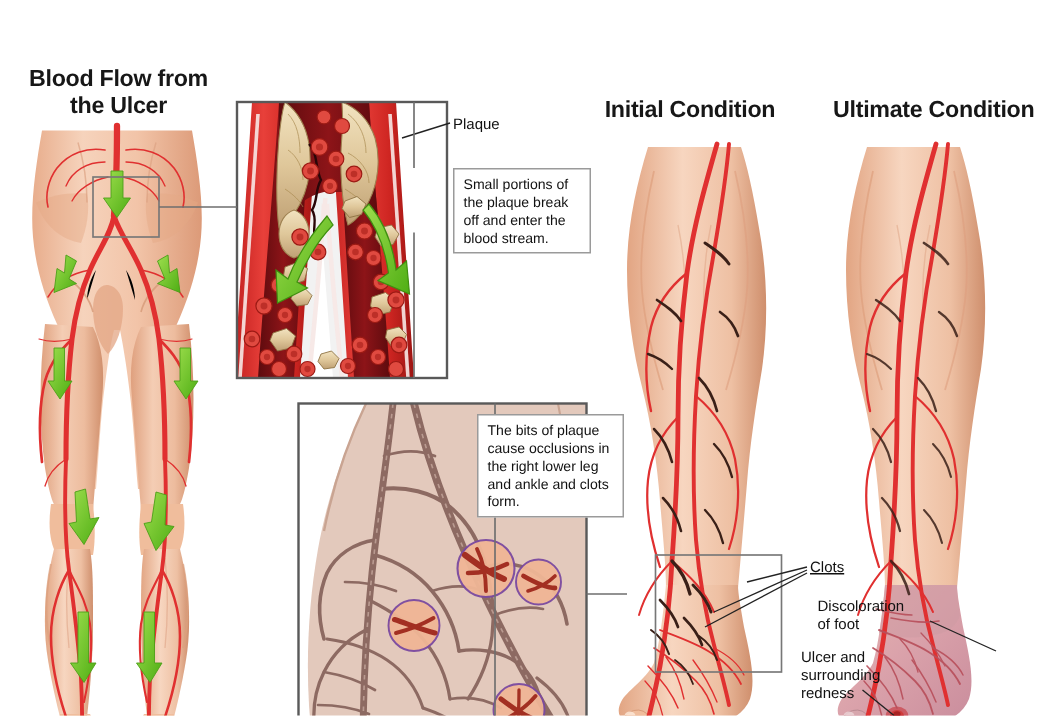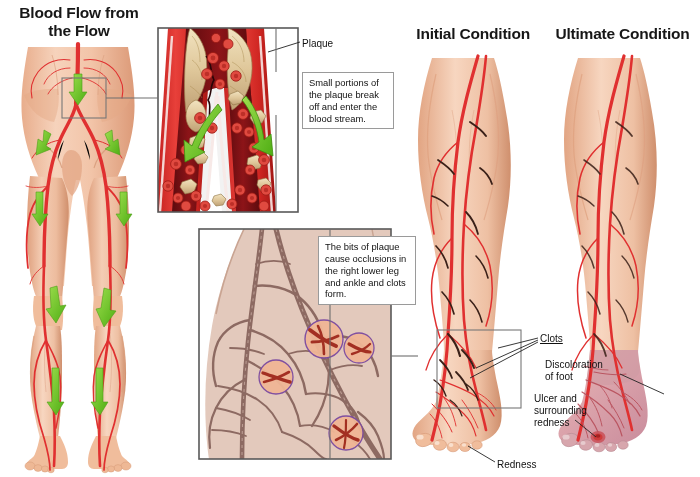--- a/index.html
+++ b/index.html
@@ -6,32 +6,32 @@
     margin: 0; padding: 0;
     background: #ffffff;
   }
   body {
     width: 700px; height: 477px;
     position: relative;
     overflow: hidden;
     font-family: "Liberation Sans", sans-serif;
     color: #1a1a1a;
   }
-  #stage { position: absolute; inset: 0; }
+  #stage { position: absolute; inset: 0; margin-top: 40px; }
 
   .heading {
     position: absolute;
     font-weight: bold;
     font-size: 15.5px;
     line-height: 1.18;
     color: #171717;
     letter-spacing: -0.2px;
   }
   #title-blood-flow { left: 4px; top: 4px; width: 150px; text-align: center; }
-  #title-initial { left: 390px; top: 25px; width: 140px; text-align: right; }
+  #title-initial { left: 390px; top: 25px; width: 140px; text-align: center; }
   #title-ultimate { left: 545px; top: 25px; width: 155px; text-align: center; }
 
   .callout-box {
     position: absolute;
     background: #ffffff;
     border: 1px solid #9a9a9a;
     font-size: 9.4px;
     line-height: 1.26;
     color: #111;
     padding: 4px 5px 4px 6px;
@@ -560,21 +560,21 @@
 
     <path class="leader-dark" d="M620,374 L664,394"></path>
 
     <path class="leader-dark" d="M575,420 L596,437"></path>
 
     <path class="leader-dark" d="M495,462 L468,446"></path>
   </svg>
 
   <div class="heading" id="title-blood-flow">
     <span>Blood Flow from</span><br>
-    <span>the Flow</span>
+    <span>the Ulcer</span>
   </div>
   <div class="heading" id="title-initial">Initial Condition</div>
   <div class="heading" id="title-ultimate">Ultimate Condition</div>
 
   <div class="ann-label" id="label-plaque">Plaque</div>
 
   <div class="callout-box" id="callout-occlusions">The bits of plaque cause occlusions in the right lower leg and ankle and clots form.</div>
   <div class="callout-box" id="callout-plaque-break">Small portions of the plaque break off and enter the blood stream.</div>
 
   <div class="ann-label" id="label-clots">Clots</div>

